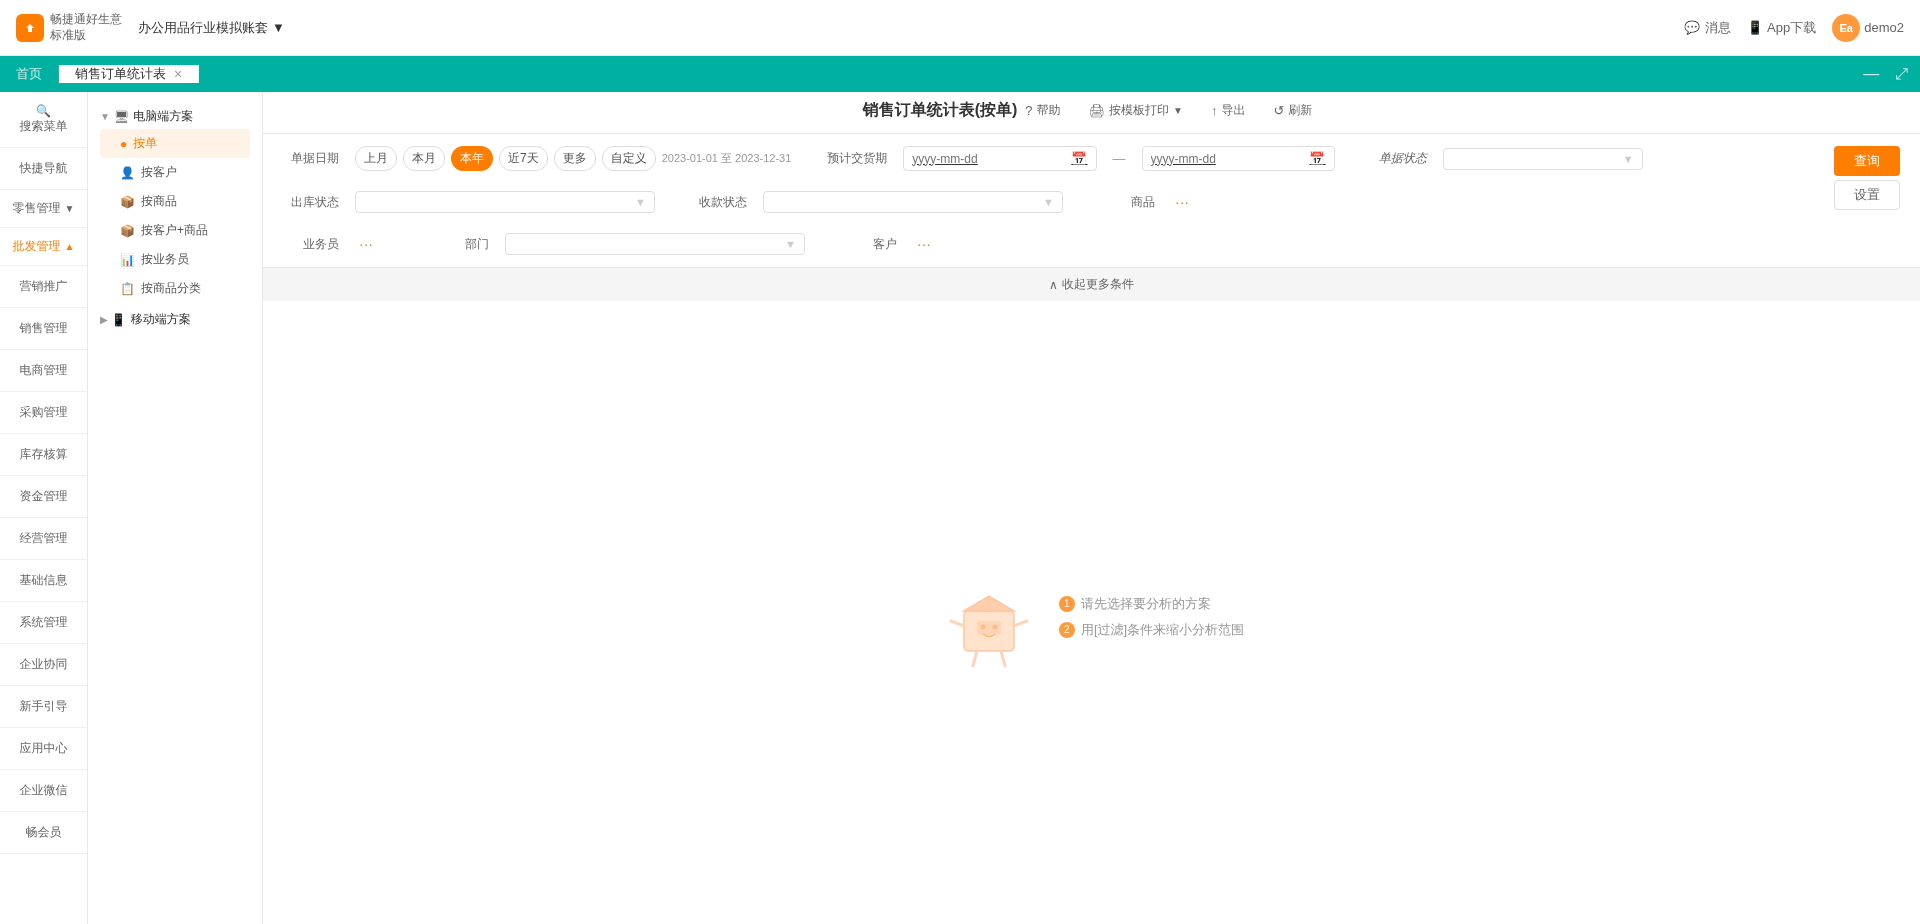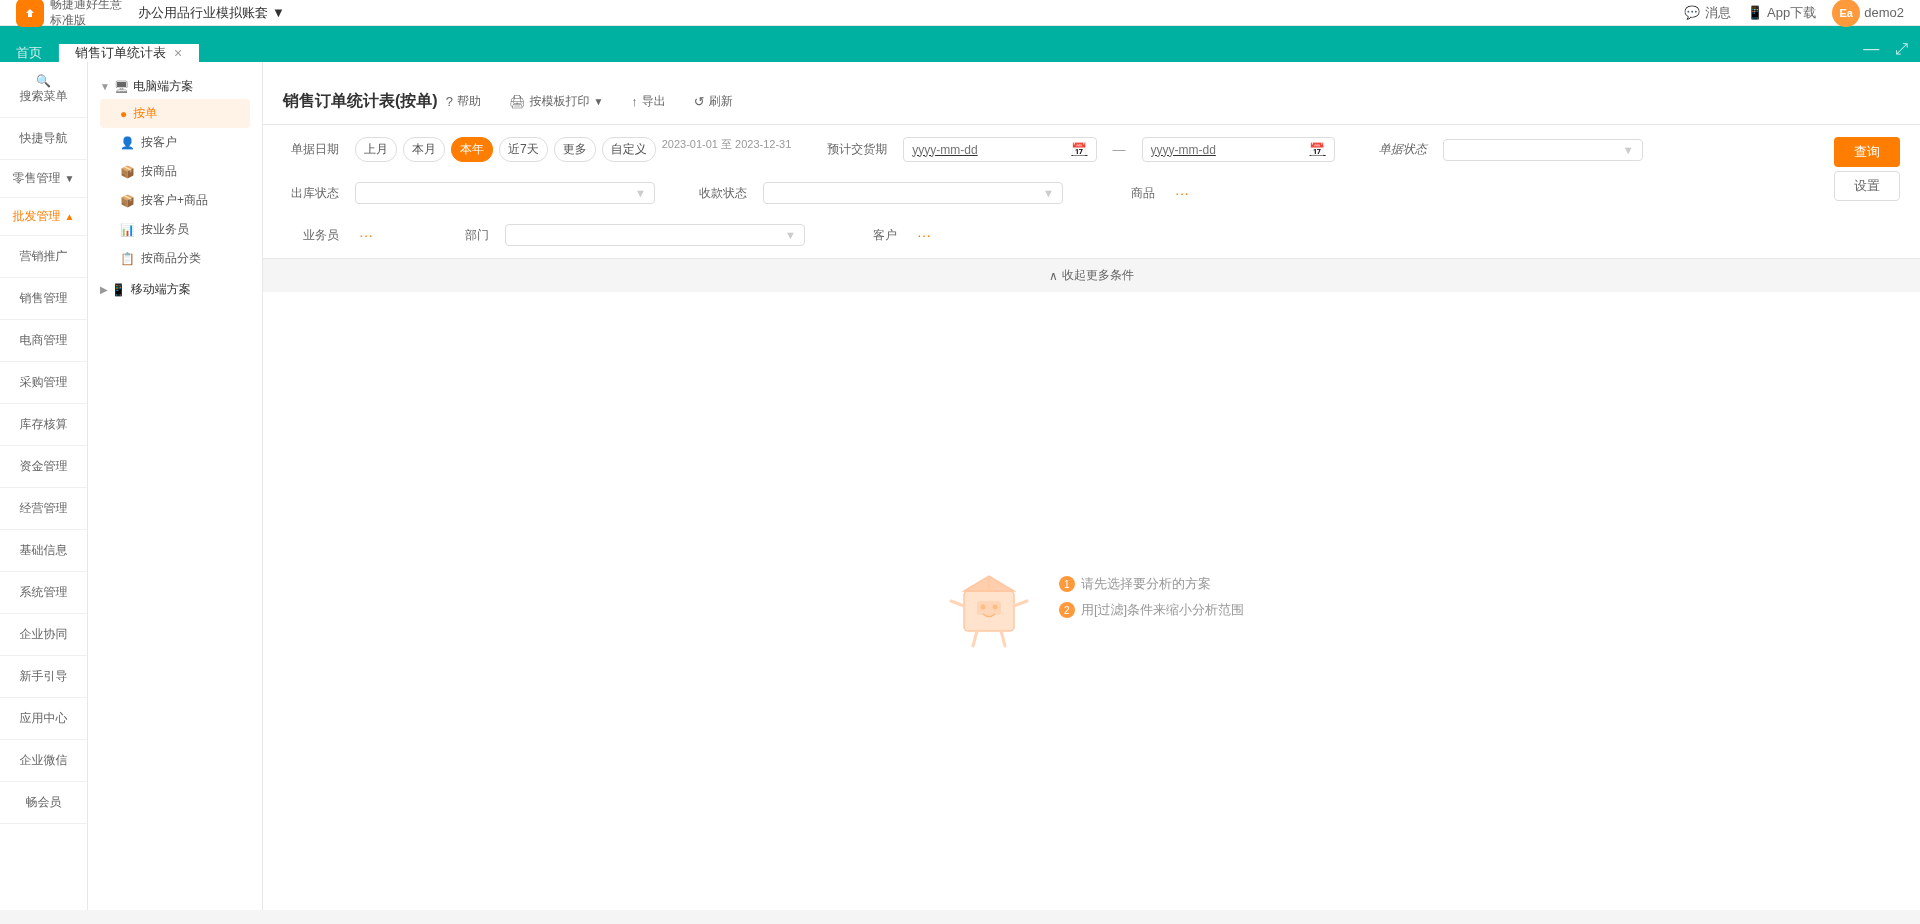--- a/index.html
+++ b/index.html
@@ -1,20 +1,20 @@
 <!DOCTYPE html>
 <html><head>
   <meta charset="utf-8">
   <style>
     * { box-sizing: border-box; margin: 0; padding: 0; }
     body { font-family: 'Microsoft YaHei', Arial, sans-serif; font-size: 13px; background: #f5f5f5; color: #333; height: 924px; overflow: hidden; }
 
     
     .top-bar {
-      height: 26px;
+      height: 56px;
       background: #fff;
       display: flex;
       align-items: center;
       justify-content: space-between;
       padding: 0 16px;
       border-bottom: 1px solid #e8e8e8;
       position: relative;
       z-index: 100;
     }
     .top-bar-left {
@@ -78,21 +78,21 @@
       color: white;
       font-size: 11px;
       font-weight: bold;
     }
 
     
     .tab-bar {
       height: 36px;
       background: #00b0a0;
       display: flex;
-      align-items: flex-end;
+      align-items: center;
       padding: 0;
     }
     .tab-item {
       display: flex;
       align-items: center;
       padding: 0 16px;
       cursor: pointer;
       color: rgba(255,255,255,0.8);
       font-size: 13px;
       gap: 6px;
@@ -255,24 +255,24 @@
       flex: 1;
       display: flex;
       flex-direction: column;
       background: #f5f5f5;
       overflow: hidden;
     }
 
     
     .page-title-bar {
       background: #fff;
-      padding: 27px 20px 0;
-      display: flex;
-      align-items: center;
-      justify-content: flex-start;
+      padding: 6px 20px 0;
+      display: flex;
+      align-items: center;
+      justify-content: center;
       border-bottom: 1px solid #e8e8e8;
     }
     .page-title {
       font-size: 16px;
       font-weight: 600;
       color: #333;
       padding-bottom: 10px;
     }
     .page-actions {
       display: flex;
@@ -307,20 +307,21 @@
     .filter-row:last-child { margin-bottom: 0; }
     .filter-label {
       color: #666;
       font-size: 12px;
       white-space: nowrap;
       min-width: 56px;
       text-align: right;
     }
     .date-filter {
       display: flex;
+      align-items: center;
       gap: 6px;
     }
     .date-btn {
       padding: 3px 8px;
       border-radius: 12px;
       border: 1px solid #ddd;
       background: #fff;
       color: #555;
       font-size: 12px;
       cursor: pointer;

